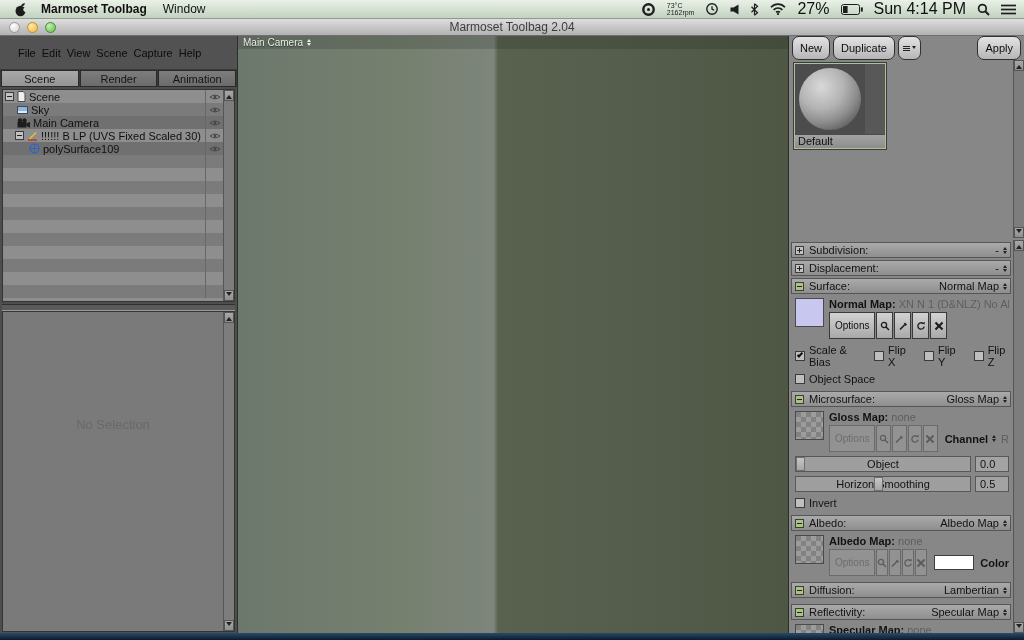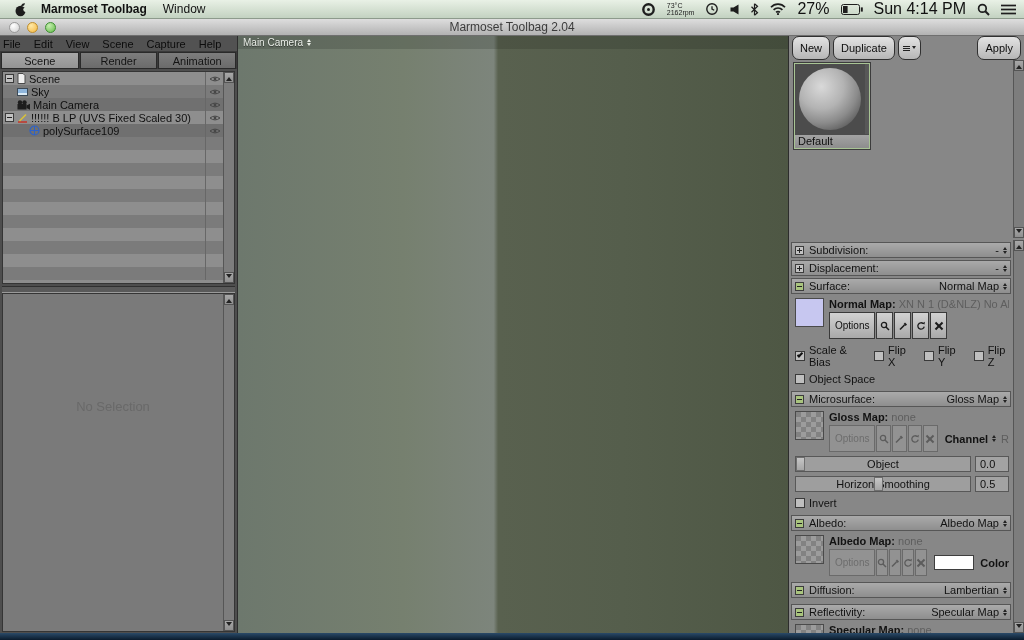--- a/index.html
+++ b/index.html
@@ -28,21 +28,21 @@
   .tl.green { background:radial-gradient(circle at 35% 30%, #c7eeb2, #62bb46); border:1px solid #3f8f33; }
   .wtitle { position:absolute; left:0; right:0; text-align:center; font-size:12px; color:#3c3c3c; }
 
   
   .content { position:absolute; top:36px; left:0; width:1024px; bottom:0; display:flex; }
   .bottom-strip { position:absolute; left:0; bottom:0; width:1024px; height:7px;
     background:linear-gradient(#2a4a68,#0a1b2d); z-index:40; }
 
   
   .left-panel { width:238px; background:#4e4e4e; display:flex; flex-direction:column; border-right:1px solid #2d2d2d; }
-  .lp-menus { height:15px; display:flex; align-items:center; gap:13px; padding:0 3px; font-size:11px; color:#0c0c0c; background:#525252; }
+  .lp-menus { height:33px; display:flex; align-items:center; gap:6px; padding:0 18px; font-size:11px; color:#0c0c0c; background:#525252; }
   .lp-tabs { height:18px; display:flex; gap:1px; padding:1px 1px 0 1px; background:#3a3a3a; }
   .tab { flex:1; font-size:11px; text-align:center; line-height:16px; color:#141414;
     background:linear-gradient(#7d7d7d,#6b6b6b); border:1px solid #2a2a2a; }
   .tab.active { background:linear-gradient(#a8a8a8,#949494); }
   .tree-wrap { flex:0 0 213px; margin:2px; border:1px solid #353535; background:#8d8d8d; display:flex; }
   .tree-rows { flex:1; overflow:hidden; display:flex; flex-direction:column; }
   .trow { height:13px; display:flex; align-items:center; font-size:11px; color:#101010; background:#8e8e8e; white-space:nowrap; }
   .trow.odd { background:#7b7b7b; }
   .trow.sel { background:#707070; }
   .trow .lbl { overflow:hidden; text-overflow:clip; }
@@ -72,21 +72,21 @@
   .right-panel { width:236px; position:relative; background:#878787; border-left:1px solid #2d2d2d; font-size:11px; }
   .rp-toolbar { height:24px; display:flex; align-items:center; gap:3px; padding:0 3px; }
   .pbtn { height:24px; padding:0 7px; background:linear-gradient(#e3e3e3,#b6b6b6); border:1px solid #303030;
     border-radius:7px; font-size:11px; color:#0d0d0d; display:flex; align-items:center; }
   .pbtn.menu { padding:0 4px; gap:2px; }
   .bars { display:flex; flex-direction:column; gap:1px; }
   .bars i { display:block; width:7px; height:1px; background:#222; }
   .pbtn .tri-dn { border-width:2.5px; border-top-width:3px; margin:0; }
   .apply { margin-left:auto; }
   .mat-area { height:178px; position:relative; }
-  .mat-card { position:absolute; left:5px; top:3px; width:76px; border:1px solid #a8c494; outline:1px solid #3c3c3c; background:#585858; }
+  .mat-card { position:absolute; left:5px; top:3px; width:92px; border:1px solid #a8c494; outline:1px solid #3c3c3c; background:#585858; }
   .mat-thumb { width:70px; height:70px; background:#4c4c4c; display:flex; align-items:center; justify-content:center; }
   .sphere { width:62px; height:62px; border-radius:50%;
     background:radial-gradient(circle at 36% 30%, #d9d9d9, #b3b3b3 38%, #8b8b8b 62%, #565656 85%, #333 100%); }
   .mat-label { height:14px; background:linear-gradient(#a3a3a3,#8d8d8d); border-top:1px solid #4c4c4c;
     font-size:11px; color:#0f0f0f; padding-left:3px; line-height:13px; }
   .rp-scroll { position:absolute; right:0; width:11px; }
   .rp-scroll.s1 { top:24px; height:178px; }
   .rp-scroll.s2 { top:204px; bottom:7px; }
   .sections { position:absolute; top:204px; left:0; right:11px; bottom:0; overflow:hidden; }
   .hdr { display:flex; align-items:center; height:16px; background:linear-gradient(#aaaaaa,#8e8e8e);
@@ -279,21 +279,21 @@
                 </svg>
             </span>
             <span class="lbl">Main Camera</span>
             <span class="eye-cell">
               <svg width="12" height="8">
                   <path d="M1 4 Q6 0.2 11 4 Q6 7.8 1 4 Z" fill="none" stroke="#474747"></path>
                   <circle cx="6" cy="4" r="1.4" fill="#474747"></circle>
                 </svg>
             </span>
           </div>
-          <div class="trow" style="">
+          <div class="trow" style="padding-left:10px;">
             <span class="expbox">
                 <i class="h"></i>
               </span>
             <span style="margin-right:3px;display:flex;">
               <svg width="11" height="10">
                   <line x1="1" y1="9" x2="10" y2="9" stroke="#c23a2e" stroke-width="1.6"></line>
                   <line x1="2.5" y1="8" x2="9" y2="1.5" stroke="#d9c13a" stroke-width="1.6"></line>
                 </svg>
             </span>
             <span class="lbl">!!!!!! B LP (UVS Fixed Scaled 30)</span>

